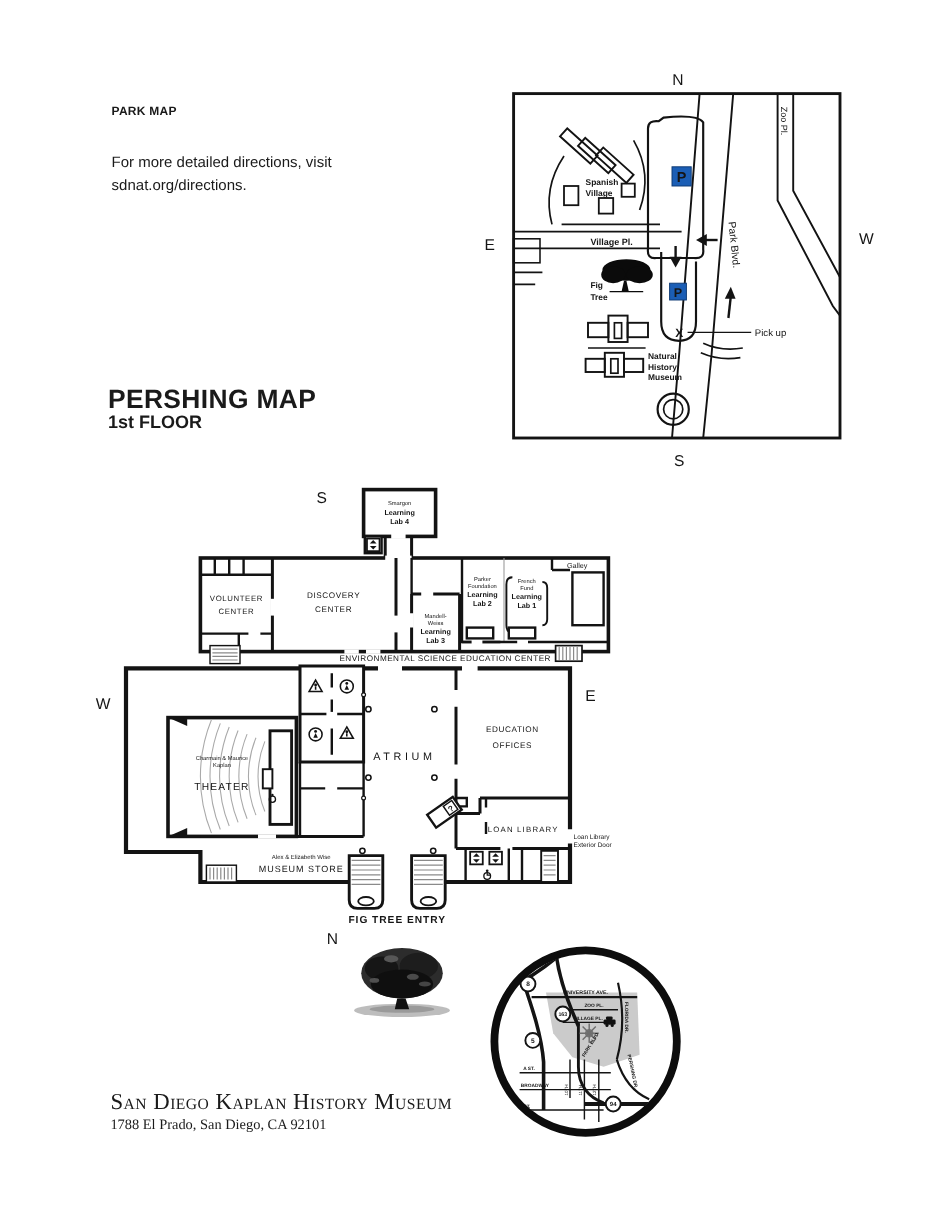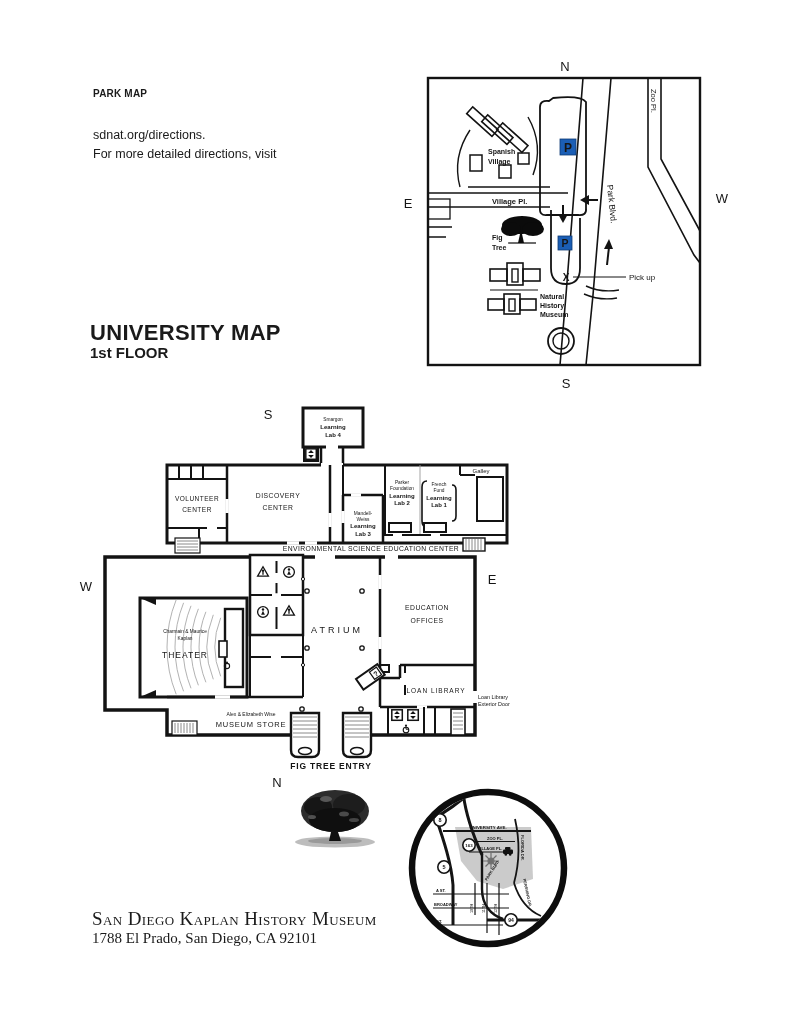--- a/index.html
+++ b/index.html
@@ -5,39 +5,39 @@
   html,body{margin:0;padding:0;}
   body{width:791px;height:1024px;position:relative;background:#ffffff;
        font-family:"Liberation Sans",sans-serif;color:#1a1a1a;overflow:hidden;}
   .abs{position:absolute;}
   #park-heading{left:93px;top:88px;font-size:10px;font-weight:bold;letter-spacing:.2px;}
   #park-note{left:93px;top:126px;font-size:12.5px;line-height:19px;}
   #edu-heading{left:90px;top:320px;font-size:22px;font-weight:bold;letter-spacing:.3px;}
   #edu-sub{left:90px;top:344px;font-size:15px;font-weight:bold;}
   #footer-name{left:92px;top:908px;font-size:19px;font-family:"Liberation Serif",serif;
                font-variant:small-caps;letter-spacing:.4px;}
-  #footer-addr{left:92px;top:930px;font-size:15px;font-family:"Liberation Serif",serif;}
+  #footer-addr{left:92px;top:930px;font-size:12px;font-family:"Liberation Serif",serif;}
   svg{display:block;}
   svg text{font-family:"Liberation Sans",sans-serif;fill:#151515;}
   .wall{fill:none;stroke:#131313;}
   .wfill{fill:#ffffff;stroke:#131313;}
   .gap{stroke:#ffffff;fill:none;}
   .seat{fill:none;stroke:#a9a9a9;stroke-width:0.9;}
   .stair{stroke:#8a8a8a;stroke-width:1;}
   .tb{font-weight:bold;}
 </style>
 </head>
 <body>
 
 <div class="abs" id="park-heading">PARK MAP</div>
 <div class="abs" id="park-note">
+  <div>For more detailed directions, visit</div>
   <div>sdnat.org/directions.</div>
-  <div>For more detailed directions, visit</div>
 </div>
-<div class="abs" id="edu-heading">UNIVERSITY MAP</div>
+<div class="abs" id="edu-heading">PERSHING MAP</div>
 <div class="abs" id="edu-sub">1st FLOOR</div>
 
 <svg class="abs" style="left:400px;top:55px" width="340" height="340" viewBox="0 0 340 340">
 
   <text x="165" y="16" font-size="13" text-anchor="middle">N</text>
   <text x="166" y="333" font-size="13" text-anchor="middle">S</text>
   <text x="8" y="153" font-size="13" text-anchor="middle">E</text>
   <text x="322" y="148" font-size="13" text-anchor="middle">W</text>
 
   <rect x="28" y="23" width="272" height="287" class="wall" stroke-width="2.4"></rect>

